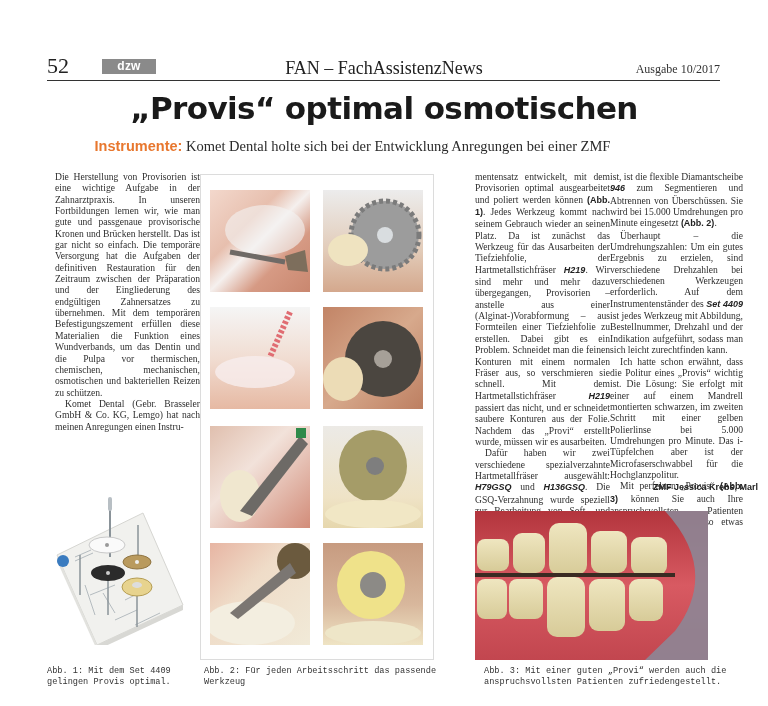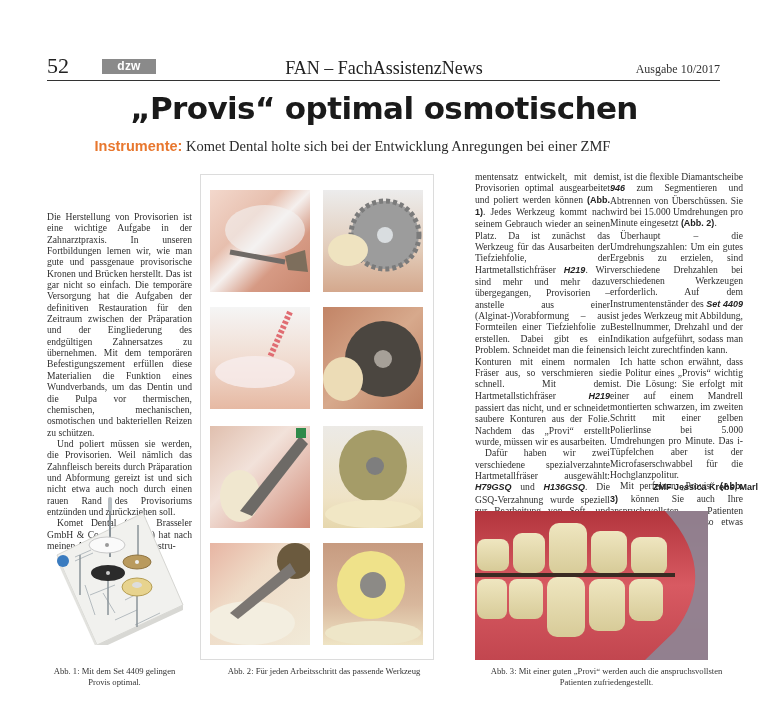--- a/index.html
+++ b/index.html
@@ -17,55 +17,54 @@
   .headline { left:0; width:768px; top:88px; text-align:center; font-family:"DejaVu Sans", sans-serif; font-weight:bold; font-size:31px; letter-spacing:-0.6px; color:#1a1a1a; line-height:40px; }
   .subline { left:0; width:705px; top:137px; text-align:center; font-family:"Liberation Serif", serif; font-size:14.5px; color:#2a2a2a; line-height:18px; }
   .subline .kicker { font-family:"Liberation Sans", sans-serif; font-weight:bold; color:#e8772e; }
 
   
   .col { font-family:"Liberation Serif", serif; font-size:9.6px; line-height:11.35px; color:#2f2f2f; text-align:justify; hyphens:manual; }
   .col p { margin:0; text-indent:0; }
   .col p + p { text-indent:10px; }
   .col .b { font-family:"Liberation Sans", sans-serif; font-weight:bold; font-size:9px; color:#222; }
   .col .bi { font-family:"Liberation Sans", sans-serif; font-weight:bold; font-style:italic; font-size:9px; color:#222;margin-top:48px; }
-  .col1 { left:47px; top:171px; width:145px;margin-top:40px; }
+  .col1 { left:55px; top:171px; width:145px; }
   .col3 { left:475px; top:171px; width:135px; }
   .col4 { left:610px; top:171px; width:133px; }
   .author { left:653px; top:482px; font-family:"Liberation Sans", sans-serif; font-weight:bold; font-size:9px; color:#222; }
 
   
   .fig1 { left:55px; top:495px; width:130px; height:150px; }
 
   
   .fig2-frame { left:200px; top:174px; width:234px; height:486px; border:1px solid #dcdcdc; box-sizing:border-box; background:#fff; }
   .photo { position:absolute; width:100px; height:102px; overflow:hidden; }
 
   
   .fig3 { left:475px; top:511px; width:233px; height:149px; overflow:hidden; }
 
-  .caption { font-family:Liberation Serif, serif; font-size:8.6px; line-height:11px; color:#333;text-align:center; }
+  .caption { font-family:Liberation Mono, monospace; font-size:8.6px; line-height:11px; color:#333; }
   .cap1 { left:47px; top:666px; width:135px; }
   .cap2 { left:204px; top:666px; width:240px; }
   .cap3 { left:484px; top:666px; width:245px; }
 </style>
 </head>
 <body>
 
 <div class="abs page-num">52</div>
 <div class="abs logo">dzw</div>
 <div class="abs section">FAN – FachAssistenzNews</div>
 <div class="abs issue">Ausgabe 10/2017</div>
 <div class="abs rule"></div>
 
 <div class="abs headline">„Provis“ optimal osmotischen</div>
 <div class="abs subline"><span class="kicker">Instrumente:</span> <span>Komet Dental holte sich bei der Entwicklung Anregungen bei einer ZMF</span></div>
 
 <div class="abs col col1">
   <p>Die Herstellung von Provisorien ist eine wichtige Aufgabe in der Zahnarztpraxis. In unseren Fortbildungen lernen wir, wie man gute und passgenaue provisorische Kronen und Brücken herstellt. Das ist gar nicht so einfach. Die temporäre Versorgung hat die Aufgaben der definitiven Restauration für den Zeitraum zwischen der Präparation und der Eingliederung des endgültigen Zahnersatzes zu übernehmen. Mit dem temporären Befestigungszement erfüllen diese Materialien die Funktion eines Wundverbands, um das Dentin und die Pulpa vor thermischen, chemischen, mechanischen, osmotischen und bakteriellen Reizen zu schützen.</p>
-  <p>Und poliert müssen sie werden, die Provisorien. Weil nämlich das Zahnfleisch bereits durch Präparation und Abformung gereizt ist und sich nicht etwa auch noch durch einen rauen Rand des Provisoriums entzünden und zurückziehen soll.</p>
   <p>Komet Dental (Gebr. Brasseler GmbH &amp; Co. KG, Lemgo) hat nach meinen Anregungen einen Instru-</p>
 </div>
 
 <div class="abs fig1">
   <svg width="130" height="150" viewBox="0 0 130 150">
 
     <polygon points="2,60 88,18 128,110 42,150" fill="#f1f1ee" stroke="#d6d6d2" stroke-width="1"></polygon>
     <polygon points="2,60 42,150 42,155 2,66" fill="#e2e2de"></polygon>
     <polygon points="42,150 128,110 128,115 42,155" fill="#d8d8d4"></polygon>
 

